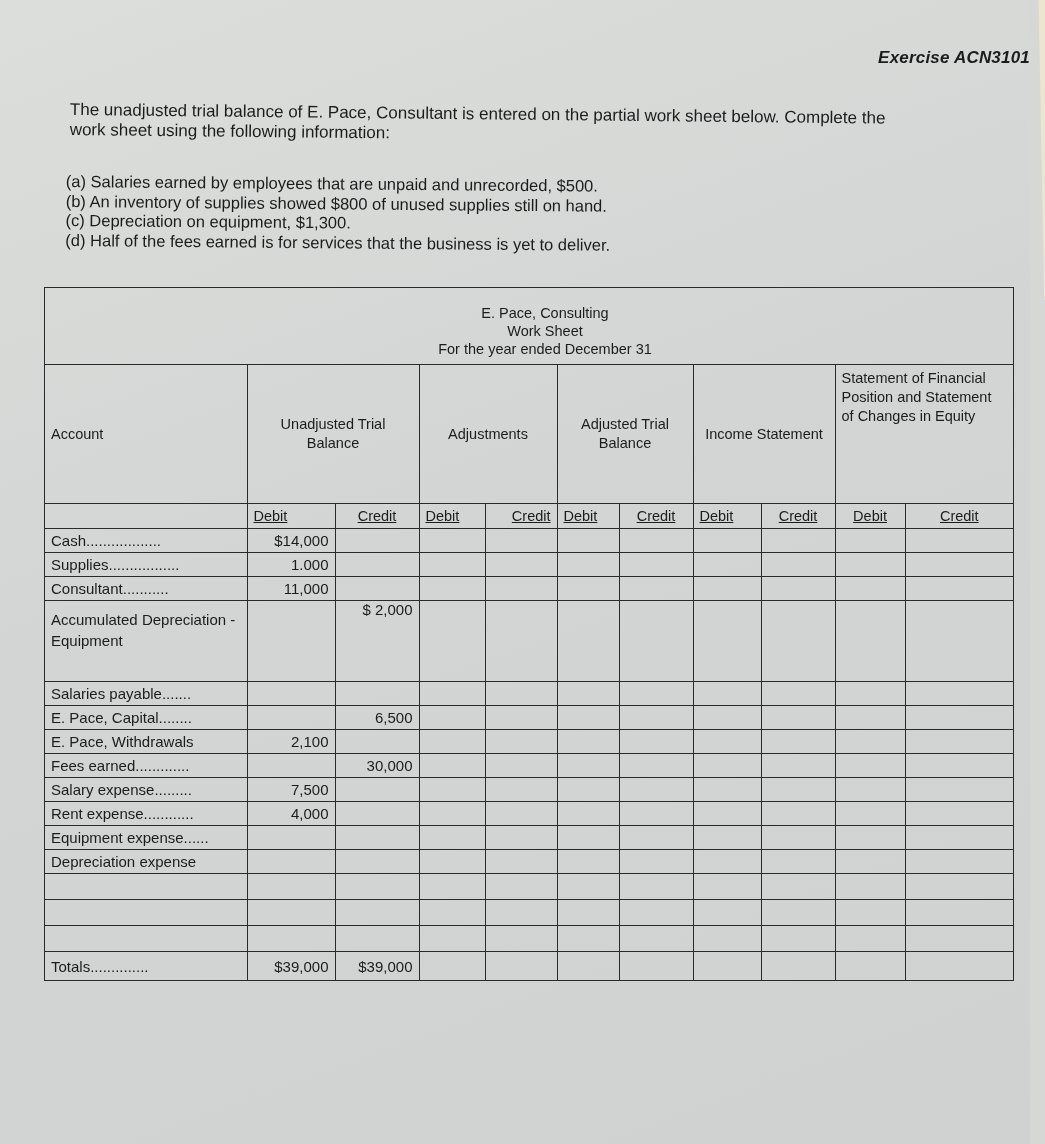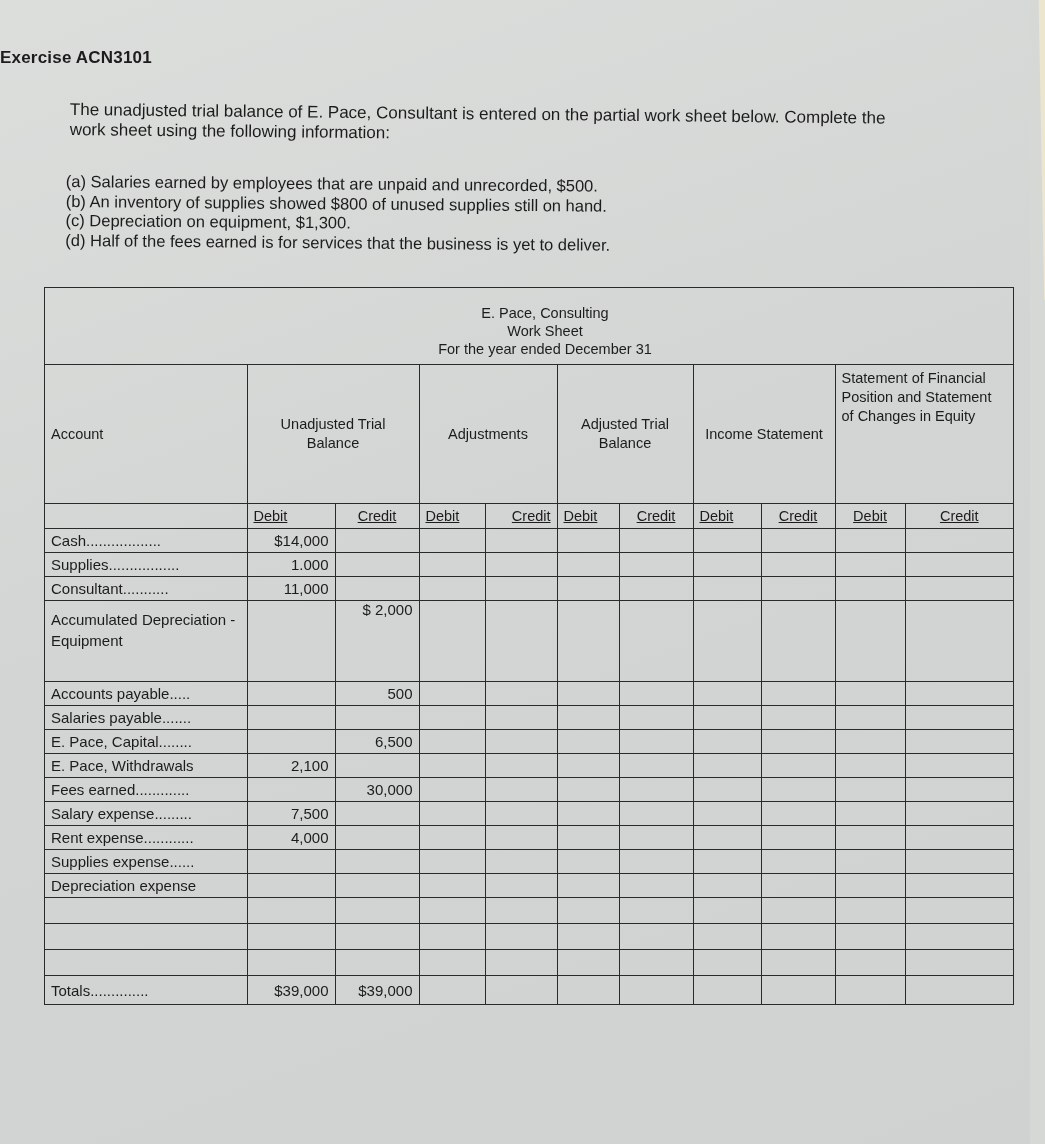--- a/index.html
+++ b/index.html
@@ -22,24 +22,25 @@
       position: absolute;
       right: 0; top: 0;
       width: 16px; height: 300px;
       background: #ece6cf;
       clip-path: polygon(60% 0, 100% 0, 100% 100%, 95% 100%);
     }
     .title {
       position: absolute;
       left: 0; width: 1030px;
       top: 48px;
-      text-align: left;
+      text-align: right;
       font-weight: bold;
       font-size: 17px;
       letter-spacing: 0.2px;
+      font-style: italic;
     }
     .intro {
       position: absolute;
       left: 70px; top: 100px;
       width: 820px;
       font-size: 17px;
       line-height: 20px;
       transform: rotate(0.6deg);
       transform-origin: left top;
     }
@@ -222,33 +223,20 @@
         <td></td>
           <td></td>
         <td></td>
           <td></td>
         <td></td>
           <td></td>
         <td></td>
           <td></td>
       </tr>
       <tr>
-        <td class="acct-name">Accounts payable.....</td>
-        <td class="num"></td>
-        <td class="num">500</td>
-        <td></td>
-          <td></td>
-        <td></td>
-          <td></td>
-        <td></td>
-          <td></td>
-        <td></td>
-          <td></td>
-      </tr>
-      <tr>
         <td class="acct-name">Salaries payable.......</td>
         <td class="num"></td>
         <td class="num"></td>
         <td></td>
           <td></td>
         <td></td>
           <td></td>
         <td></td>
           <td></td>
         <td></td>
@@ -313,21 +301,21 @@
         <td></td>
           <td></td>
         <td></td>
           <td></td>
         <td></td>
           <td></td>
         <td></td>
           <td></td>
       </tr>
       <tr>
-        <td class="acct-name">Supplies expense......</td>
+        <td class="acct-name">Equipment expense......</td>
         <td class="num"></td>
         <td class="num"></td>
         <td></td>
           <td></td>
         <td></td>
           <td></td>
         <td></td>
           <td></td>
         <td></td>
           <td></td>

